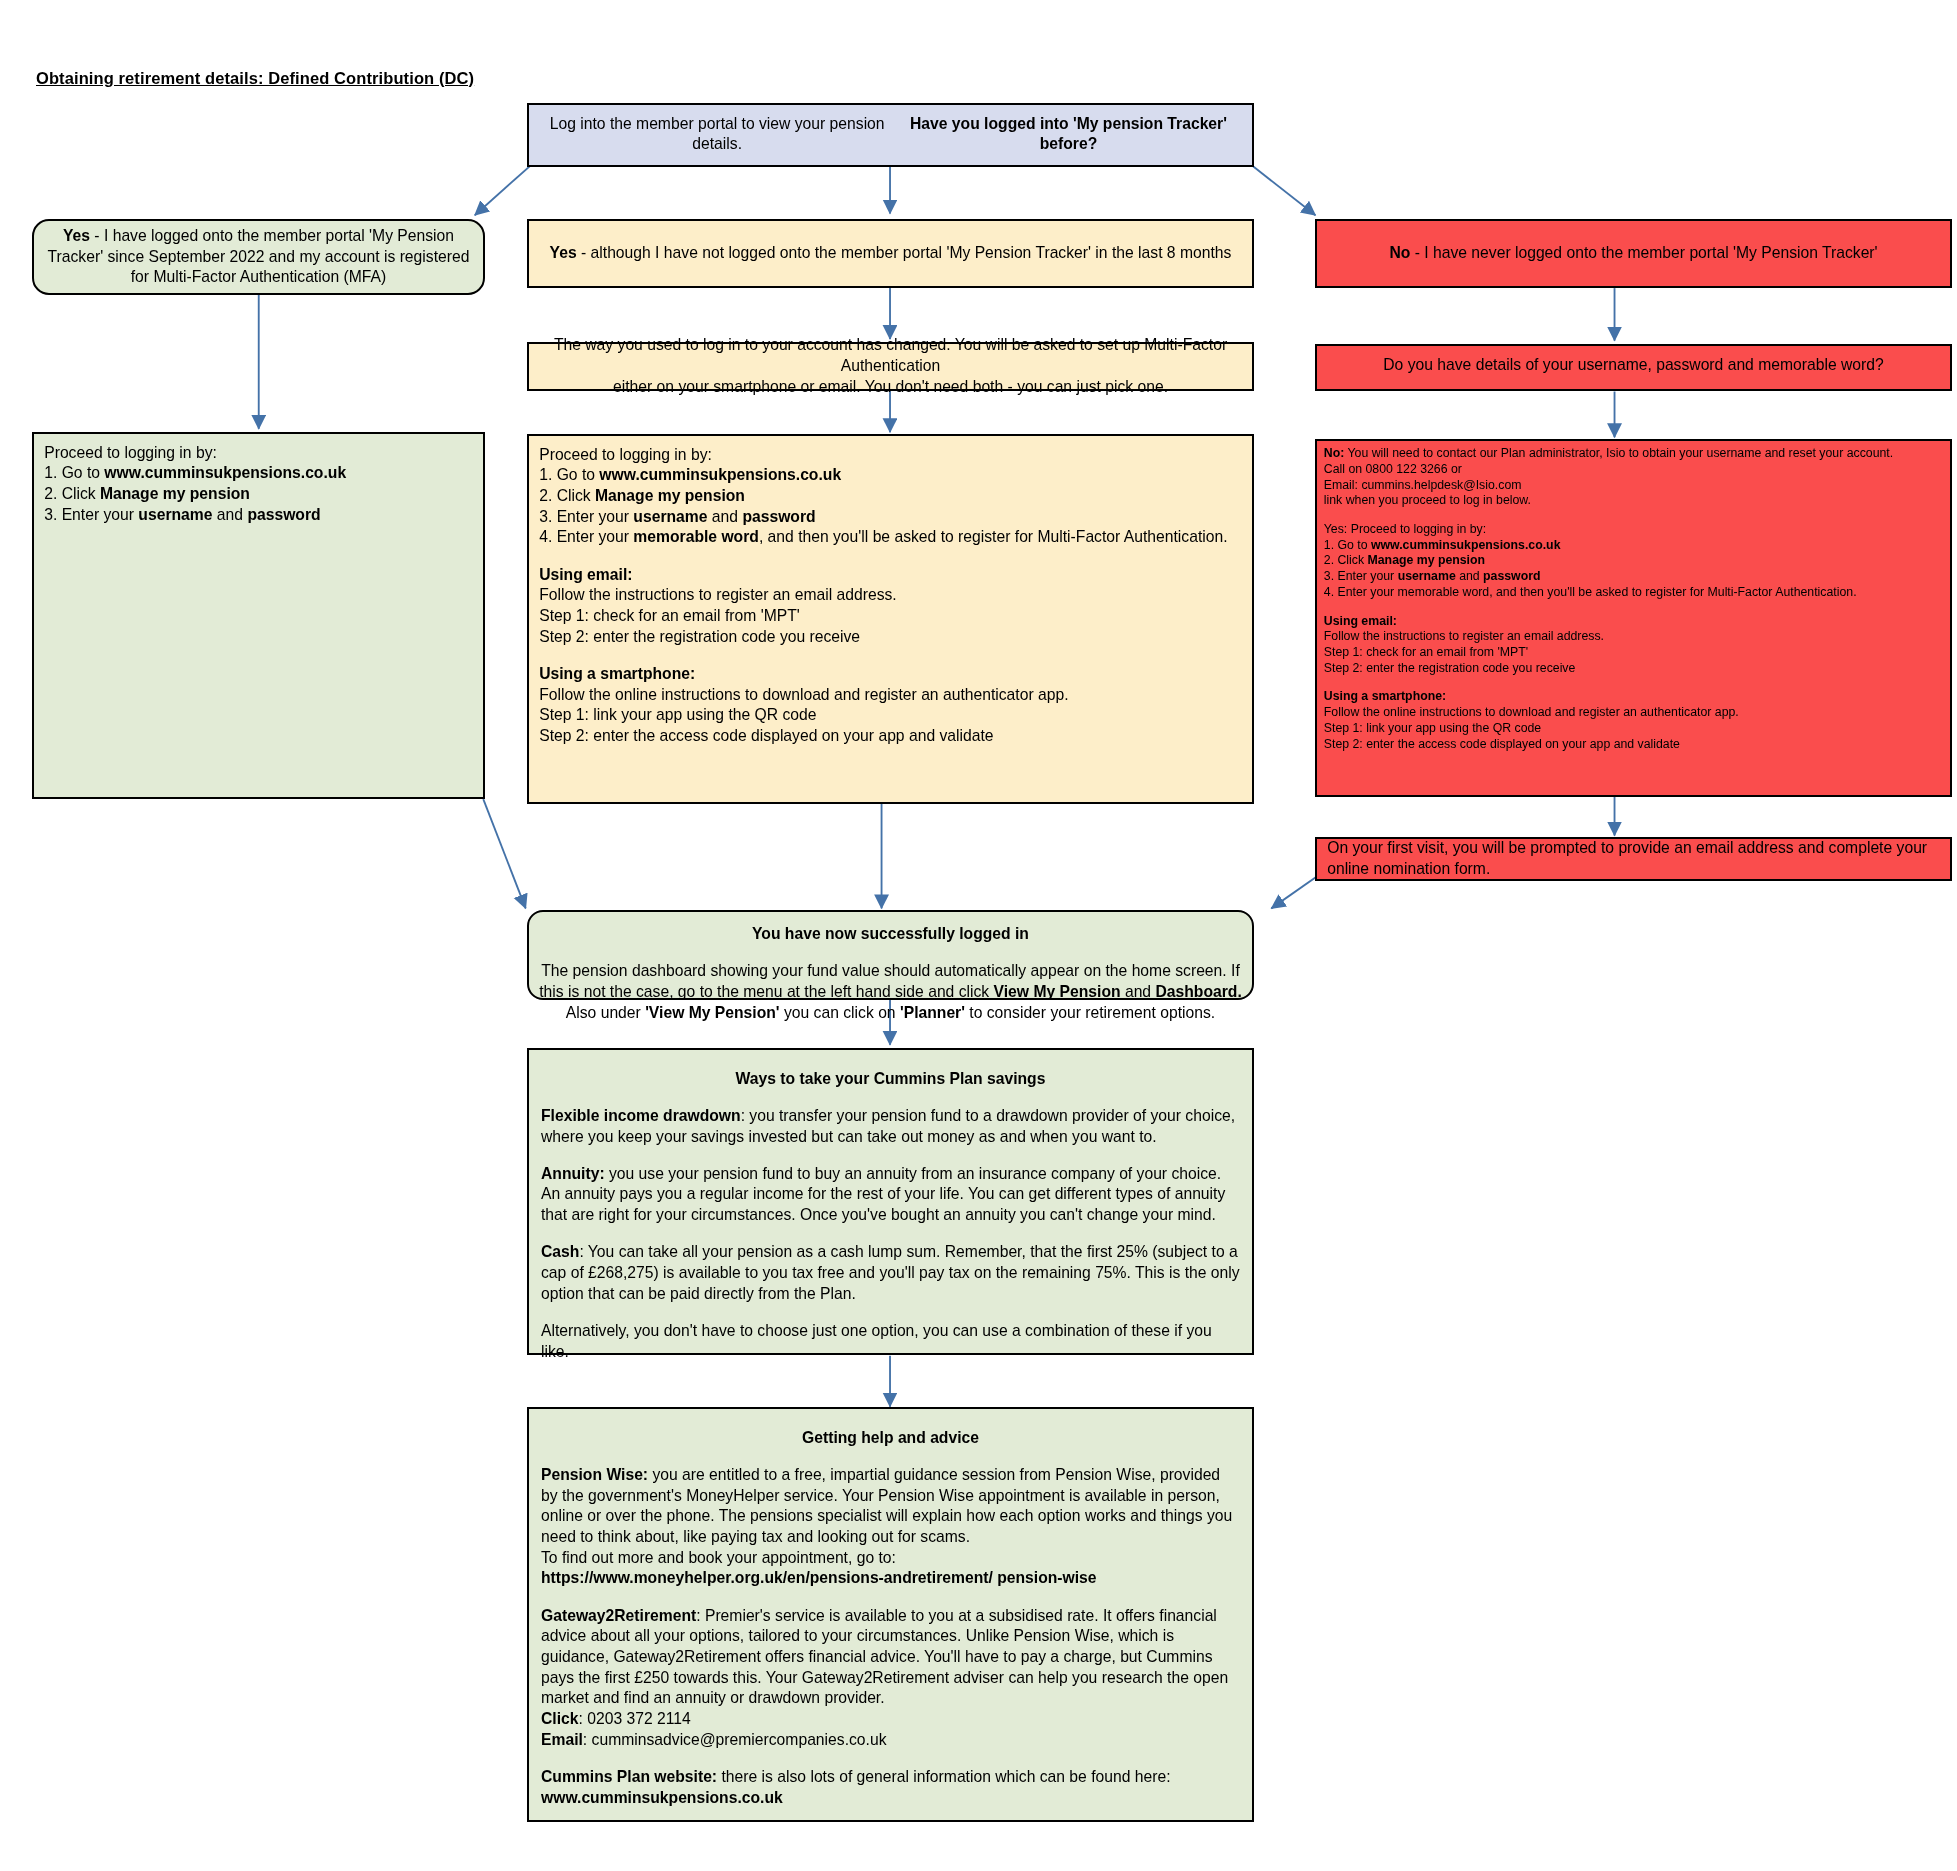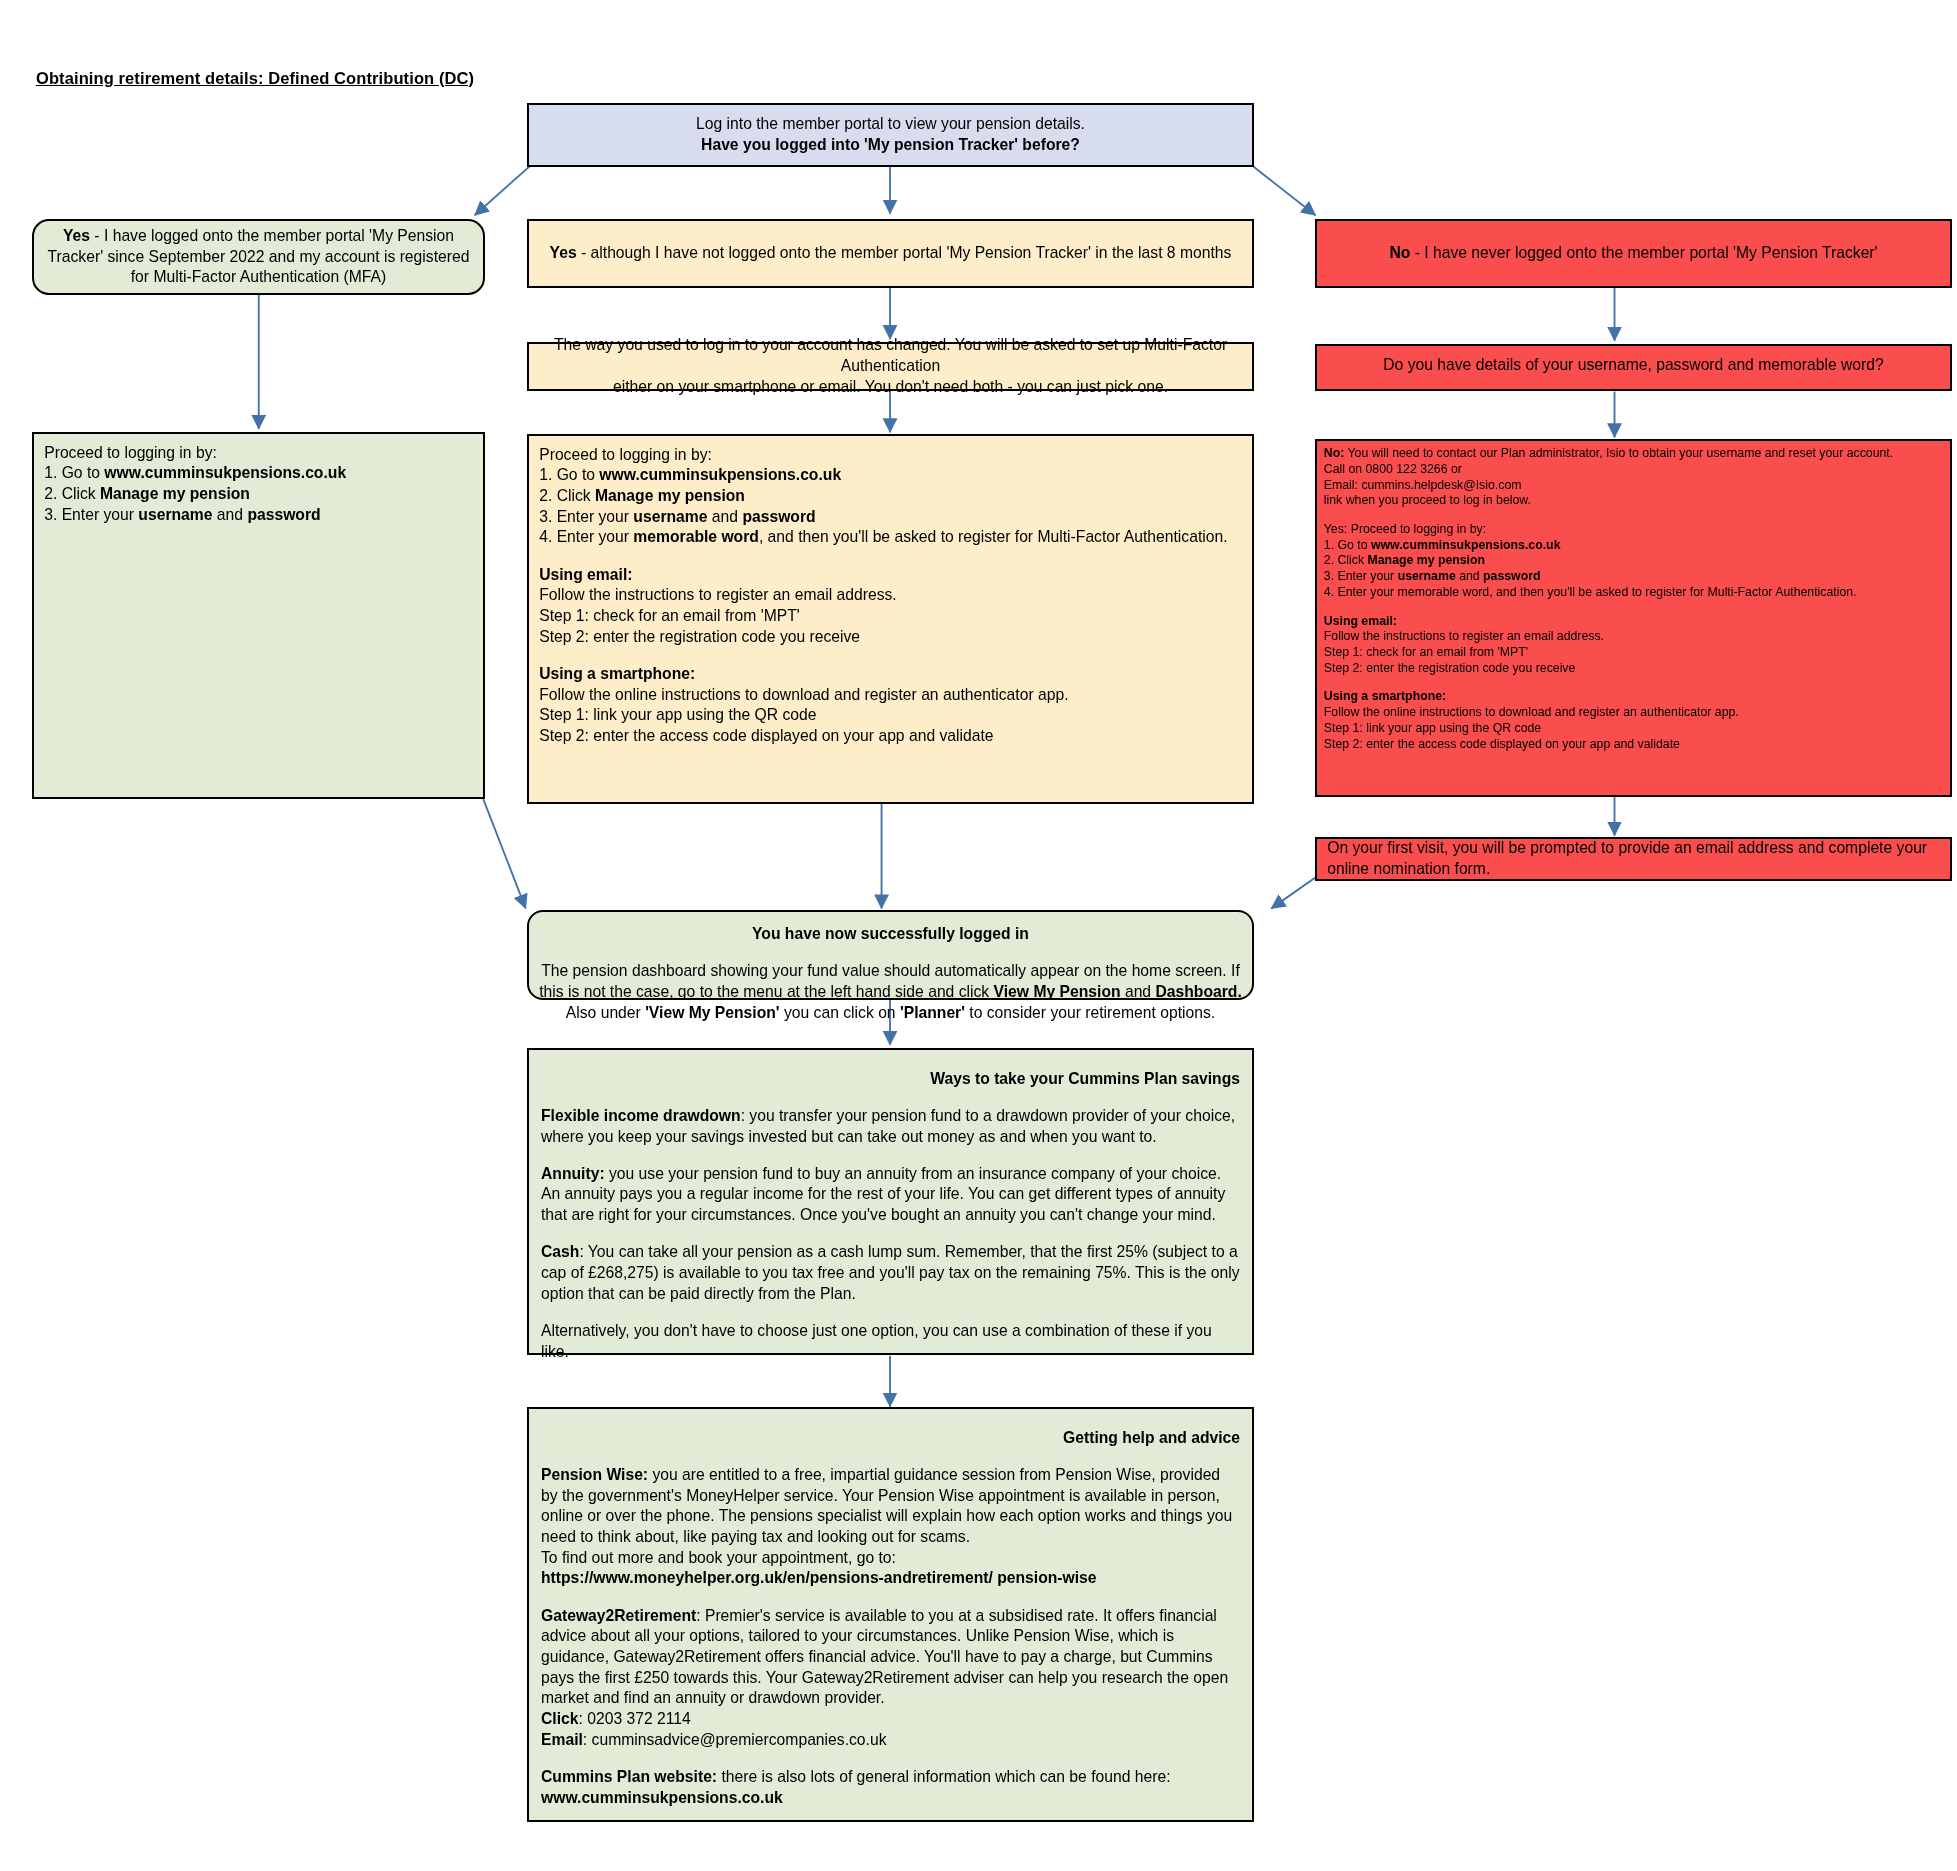--- a/index.html
+++ b/index.html
@@ -54,21 +54,21 @@
   .center { text-align: center; }
   .left   { text-align: left; }
 
   .node p { margin: 0; }
   .node p.gap { margin-top: 1.05em; }
   b { font-weight: bold; }
 
   .small { font-size: 12.3px; line-height: 1.42; }
   .tight { line-height: 1.28; }
 
-  .hdr { text-align: right; font-weight: bold; }
+  .hdr { text-align: center; font-weight: bold; }
 </style>
 </head>
 <body>
 
 <div id="canvas">
 
   <svg class="connectors" viewBox="0 0 2310 2208">
     <defs>
       <marker id="ah" markerWidth="9" markerHeight="9" refX="7.5" refY="4" orient="auto">
         <path d="M0,0 L8,4 L0,8 z" fill="#4472a8"></path>
@@ -87,21 +87,21 @@
       <path d="M570,943 L620,1072"></path>
       <path d="M1040,948 L1040,1072"></path>
       <path d="M1560,1030 L1500,1072"></path>
       <path d="M1050,1180 L1050,1233"></path>
       <path d="M1050,1600 L1050,1660"></path>
     </g>
   </svg>
 
   <div class="title">Obtaining retirement details: Defined Contribution (DC)</div>
 
-  <div class="node blue center" style="left:527px; top:103px; width:727px; height:64px; display:flex; flex-direction:column; justify-content:center;">
+  <div class="node blue center" style="left:527px; top:103px; width:727px; height:64px; display:flex; justify-content:center;">
     <p>Log into the member portal to view your pension details.</p>
     <p><b>Have you logged into 'My pension Tracker' before?</b></p>
   </div>
 
   <div class="node green center" style="left:32px; top:219px; width:453px; height:76px; display:flex; align-items:center; justify-content:center;border-radius:17px;">
     <p><b>Yes</b><span> - I have logged onto the member portal 'My Pension Tracker' since September 2022 and my account is registered for Multi-Factor Authentication (MFA)</span></p>
   </div>
 
   <div class="node yellow center" style="left:527px; top:219px; width:727px; height:69px; display:flex; align-items:center; justify-content:center;">
     <p><b>Yes</b><span> - although I have not logged onto the member portal 'My Pension Tracker' in the last 8 months</span></p>

